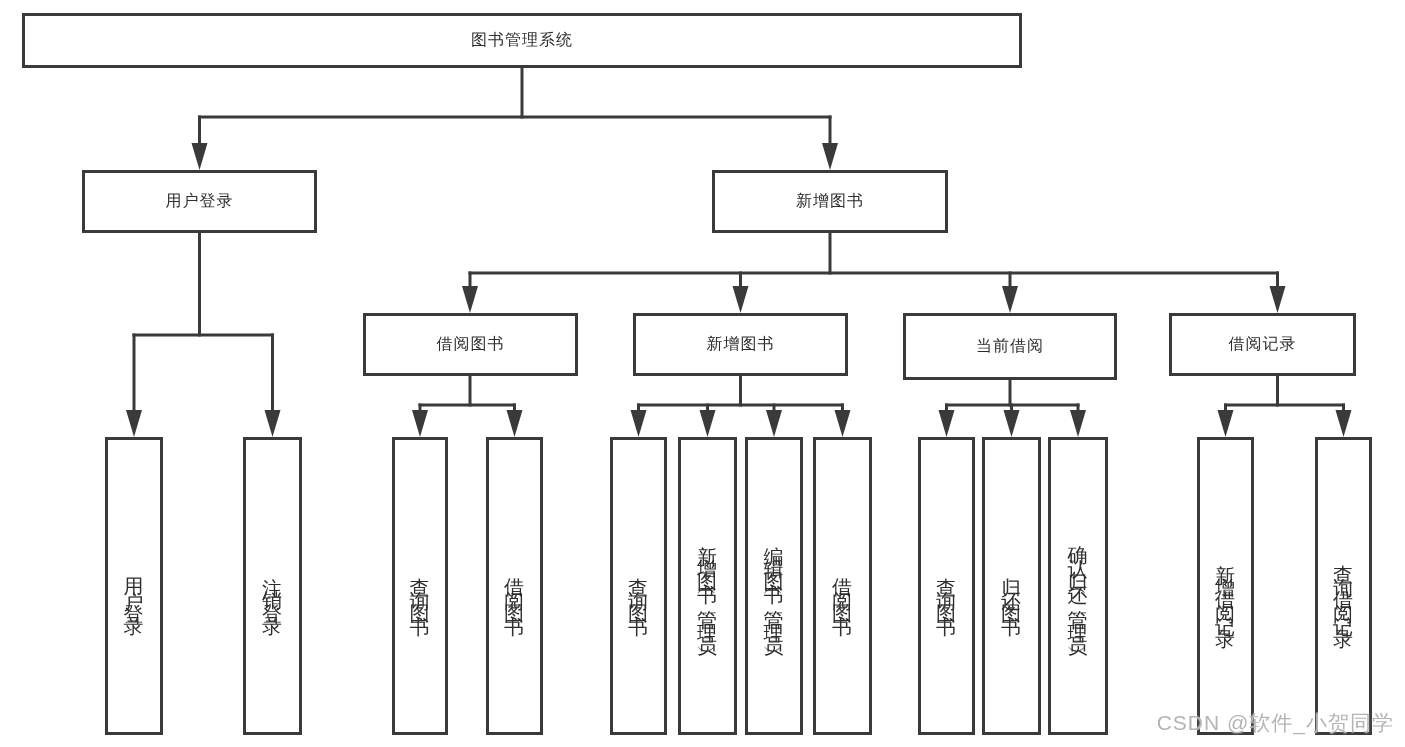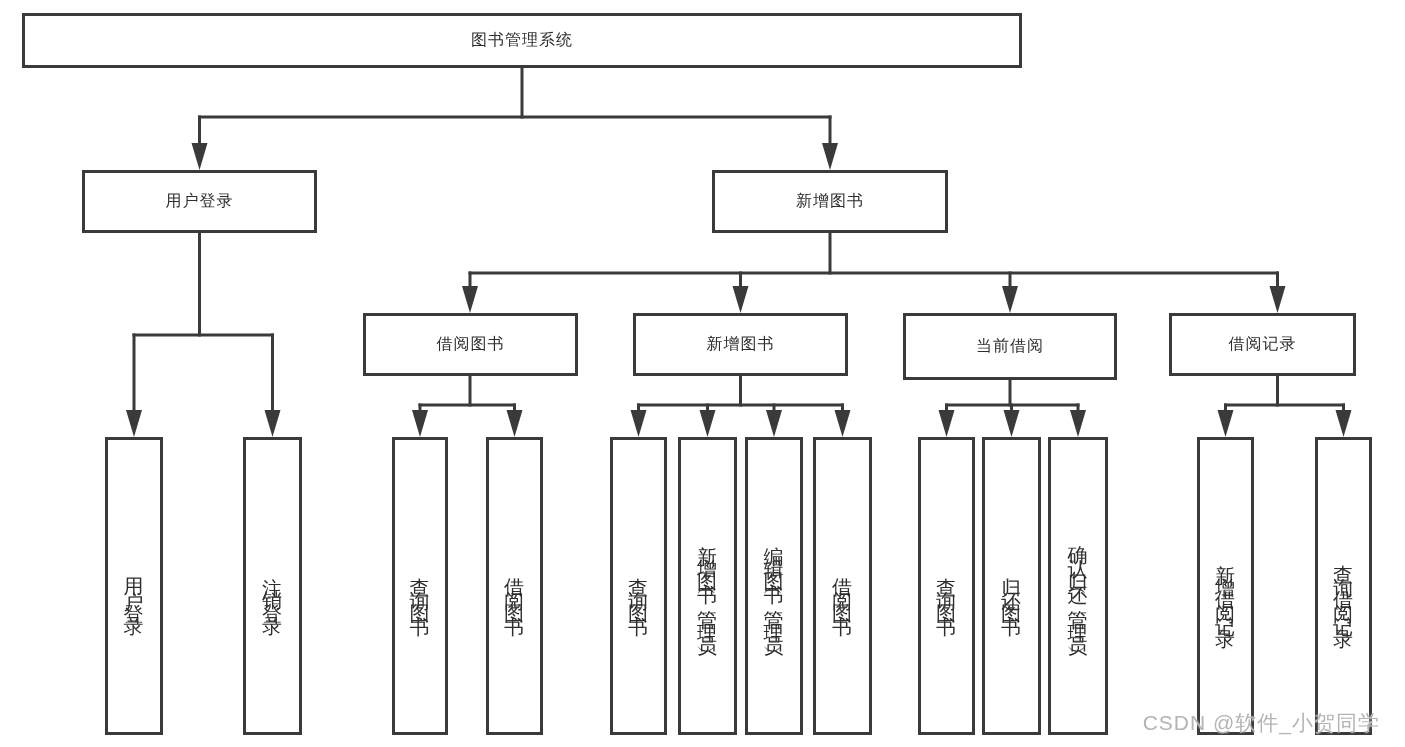--- a/index.html
+++ b/index.html
@@ -29,21 +29,21 @@
   .node.v{
     writing-mode:vertical-rl;
     text-orientation:mixed;
     letter-spacing:13px;
     font-size:20px;
     line-height:1;
     padding-top:4px;
   }
   .watermark{
     position:absolute;
-    right:25px;
+    right:11px;
     top:709px;
     font-size:21px;
     color:var(--wm);
     letter-spacing:1px;
     white-space:nowrap;
     z-index:5;
     text-shadow:0 0 2px rgba(255,255,255,.8);
   }
 </style>
 </head>

